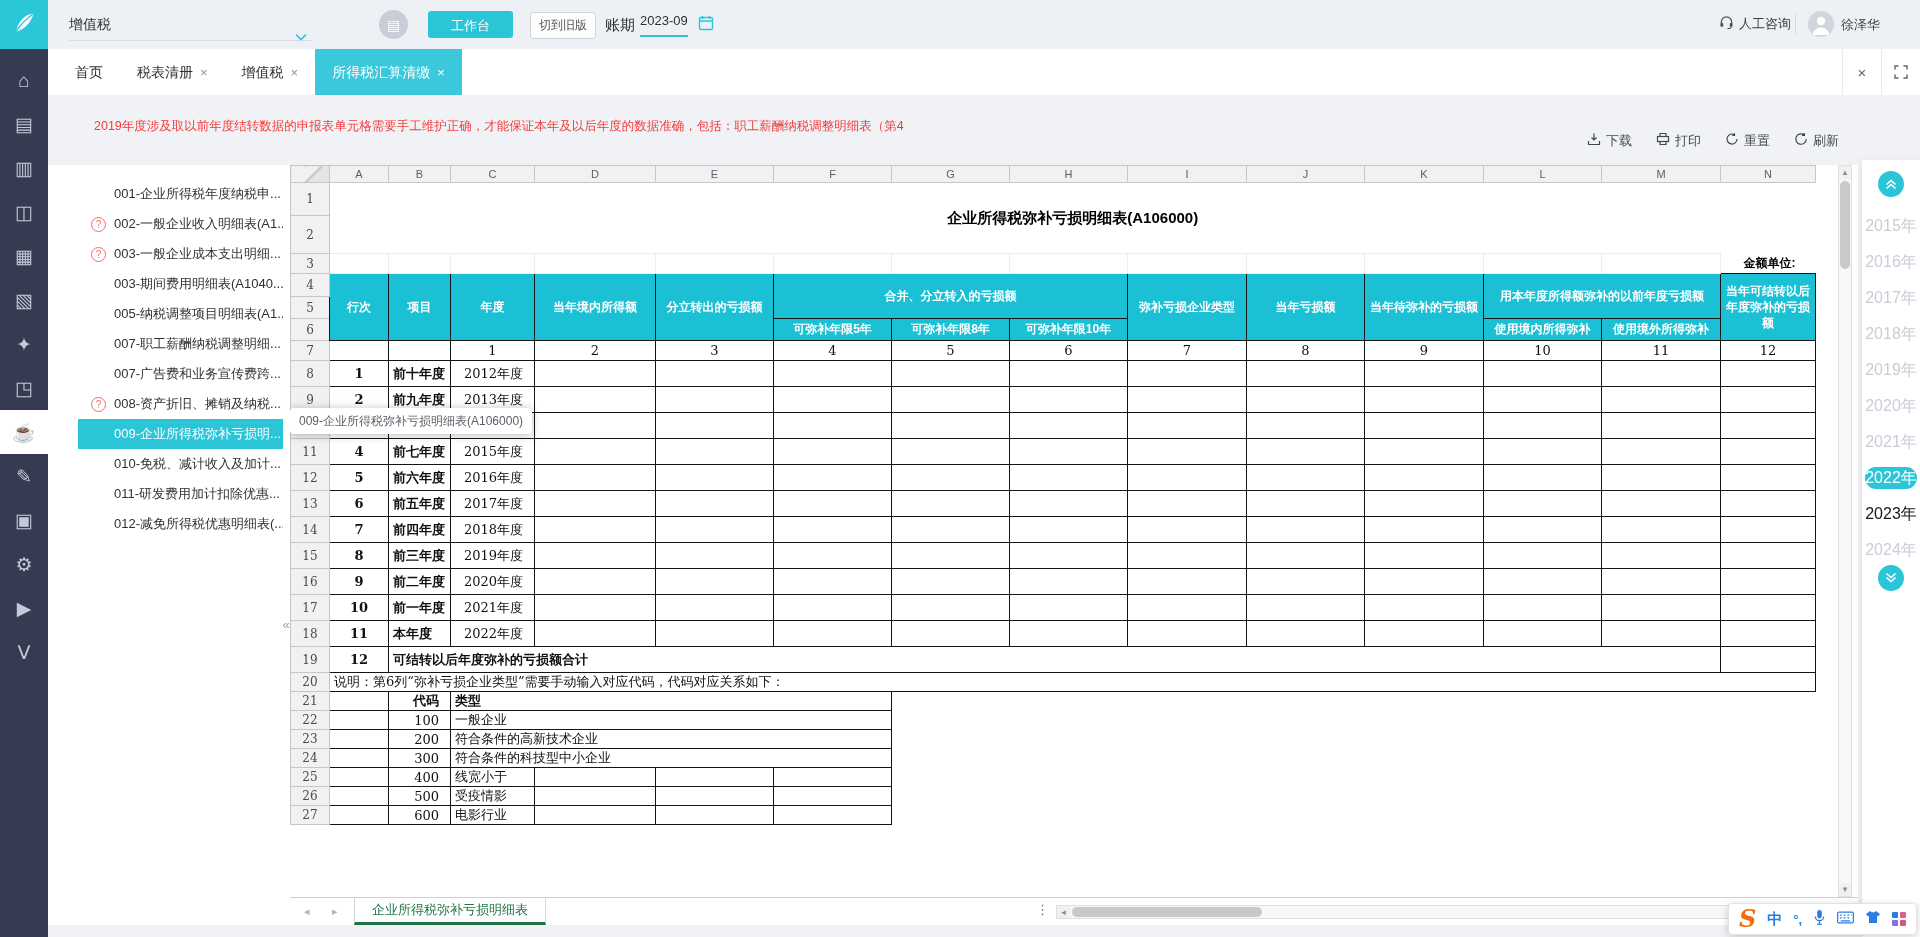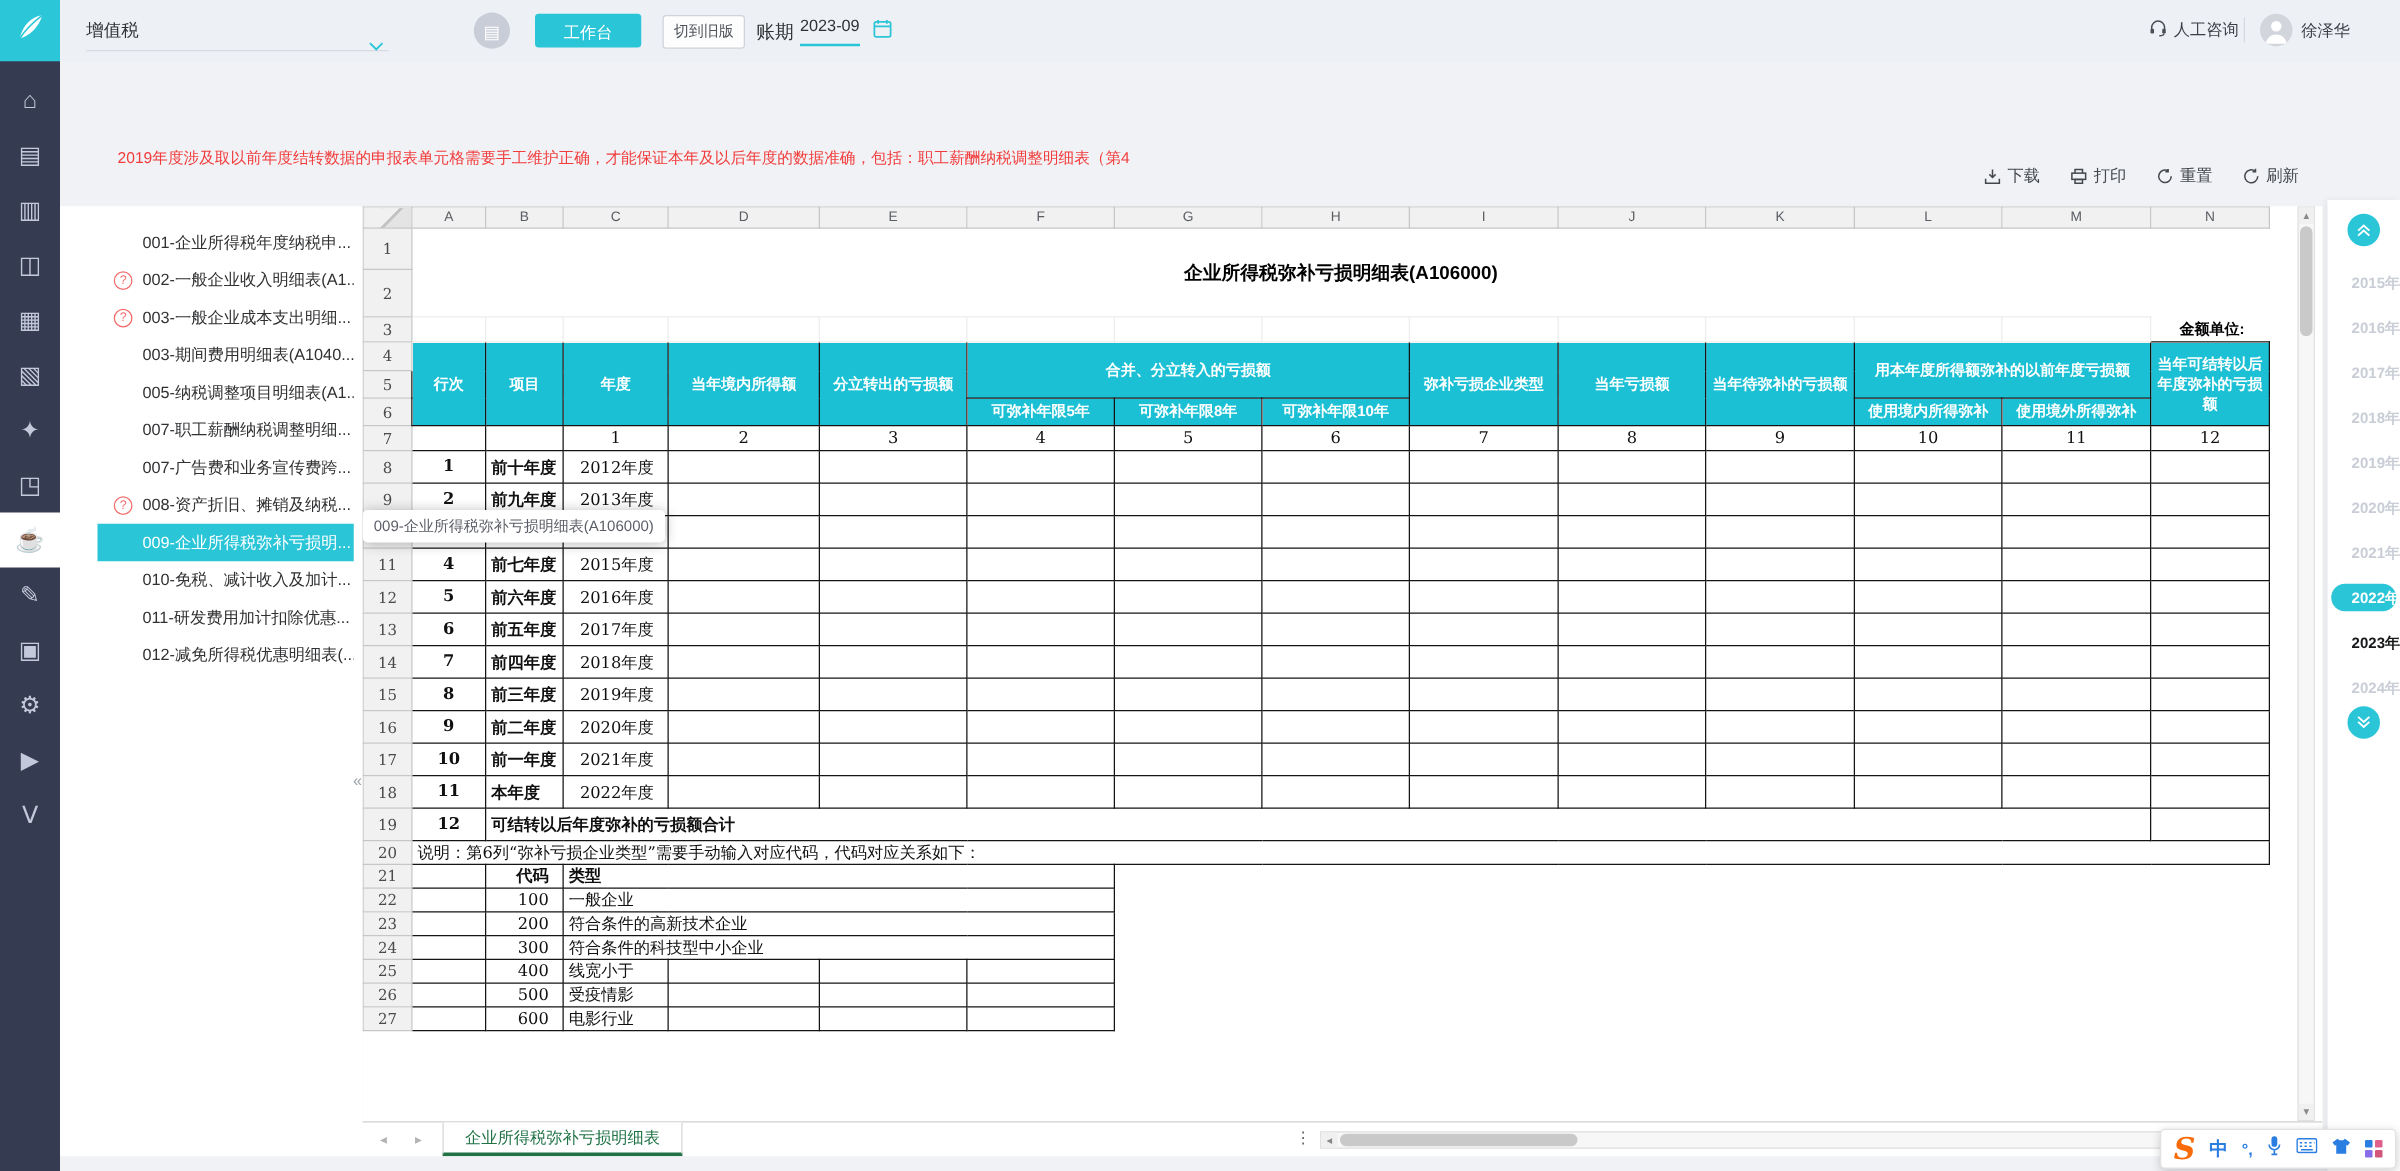--- a/index.html
+++ b/index.html
@@ -43,21 +43,21 @@
   .tab.active{background:#3bc8da;color:#fff;}
   .tab.active .tx{color:#fff;}
   #tab-actions{position:absolute;right:0;top:0;height:46px;display:flex;}
   .tact{width:38px;height:46px;display:flex;align-items:center;justify-content:center;border-left:1px solid #e8eaee;
     color:#60646b;font-size:15px;cursor:pointer;}
 
   
   #content{position:absolute;left:48px;top:95px;width:1872px;height:842px;background:#f0f2f5;}
   #warning{position:absolute;left:30px;top:24px;font-size:12.5px;color:#f23c3c;line-height:15.5px;z-index:2;margin-left:16px;}
   #toolbar{position:absolute;left:1539px;top:37px;display:flex;gap:24px;}
-  .tbtn{display:flex;align-items:center;gap:5px;font-size:13px;color:#44484e;cursor:pointer;}
+  .tbtn{display:flex;align-items:flex-start;gap:5px;font-size:13px;color:#44484e;cursor:pointer;}
   .ticon{display:flex;align-items:center;}
 
   
   #form-list{position:absolute;left:0;top:70px;width:242px;height:760px;background:#fff;}
   #flist-inner{position:absolute;left:30px;top:14px;width:205px;}
   .fitem{height:30px;line-height:30px;padding:0 4px 0 36px;position:relative;font-size:13px;color:#303133;
     white-space:nowrap;overflow:hidden;cursor:pointer;}
   .fitem .flag{position:absolute;left:13px;top:8px;width:13px;height:13px;border:1px solid #f56c6c;border-radius:50%;
     color:#f56c6c;font-size:10px;line-height:13px;text-align:center;font-style:normal;}
   .fitem.active{background:#2bc5d8;color:#fff;}
@@ -107,21 +107,21 @@
   #hscroll{position:absolute;left:766px;top:7px;width:778px;height:14px;background:#f7f7f7;border:1px solid #e0e0e0;box-sizing:border-box;}
   #hbtn{position:absolute;left:0;top:0;width:13px;height:12px;background:#f0f0f0;font-size:9px;color:#8a8a8a;text-align:center;line-height:12px;cursor:pointer;}
   #hthumb{position:absolute;left:15px;top:1px;width:190px;height:10px;background:#c9c9c9;border-radius:5px;cursor:pointer;}
 
   
   #year-rail{position:absolute;left:1814px;top:65px;width:58px;height:777px;background:#fff;box-shadow:-2px 0 6px rgba(0,0,0,.06);}
   .ycirc{position:absolute;left:16px;width:26px;height:26px;border-radius:50%;background:#2bc5d8;display:flex;
     align-items:center;justify-content:center;cursor:pointer;}
   #yup{top:11px;} #ydown{top:405px;}
   #years{position:absolute;left:0;top:48px;width:58px;}
-  .year{height:36px;line-height:36px;text-align:right;font-size:12px;color:#c9cdd6;cursor:pointer;font-weight:bold;}
+  .year{height:36px;line-height:36px;text-align:center;font-size:16px;color:#c9cdd6;cursor:pointer;}
   .year.cur{color:#17181a;}
   .year.act{color:#fff;position:relative;}
   .year.act:before{content:"";position:absolute;left:3px;top:7px;width:52px;height:22px;background:#2bc5d8;border-radius:12px;z-index:0;}
   .year.act span,.year span{position:relative;z-index:1;}
 
   
   #ime{position:absolute;left:1680px;top:808px;height:30px;display:flex;align-items:center;gap:11px;padding:0 10px;
     background:#fff;border:1px solid #e2e2e2;border-radius:4px;box-shadow:0 2px 8px rgba(0,0,0,.18);z-index:50;}
   #ime-s{font-family:"DejaVu Serif",serif;font-style:italic;font-weight:bold;font-size:24px;color:#f96b07;line-height:1;cursor:pointer;}
   .ime-t{font-size:15px;font-weight:bold;color:#2a7de1;cursor:pointer;}
@@ -222,20 +222,36 @@
     <span id="top-div"></span>
     <span id="avatar">
       <svg width="26" height="26" viewBox="0 0 26 26">
           <circle cx="13" cy="10" r="4.2" fill="#ffffff"></circle>
           <path d="M4.5 24c1-5 4.5-7.5 8.5-7.5s7.5 2.5 8.5 7.5z" fill="#ffffff"></path>
         </svg>
     </span>
     <span id="username">徐泽华</span>
   </header>
 
+  <nav id="tabbar">
+    <div id="tabs">
+        <span class="tab"><span class="tlab">首页</span></span>
+        <span class="tab"><span class="tlab">税表清册</span><i class="tx">×</i></span>
+        <span class="tab"><span class="tlab">增值税</span><i class="tx">×</i></span>
+        <span class="tab active"><span class="tlab">所得税汇算清缴</span><i class="tx">×</i></span>
+      </div>
+    <div id="tab-actions">
+      <span class="tact">×</span>
+      <span class="tact">
+        <svg width="14" height="14" viewBox="0 0 14 14">
+            <path d="M1 4.5V1h3.5M9.5 1H13v3.5M13 9.5V13H9.5M4.5 13H1V9.5" stroke="#60646b" stroke-width="1.4" fill="none"></path>
+          </svg>
+      </span>
+    </div>
+  </nav>
 
   <main id="content">
 
     <div id="warning">
       <div>2019年度涉及取以前年度结转数据的申报表单元格需要手工维护正确，才能保证本年及以后年度的数据准确，包括：职工薪酬纳税调整明细表（第4</div>
     </div>
 
     <div id="toolbar">
         <span class="tbtn">
           <span class="ticon">

